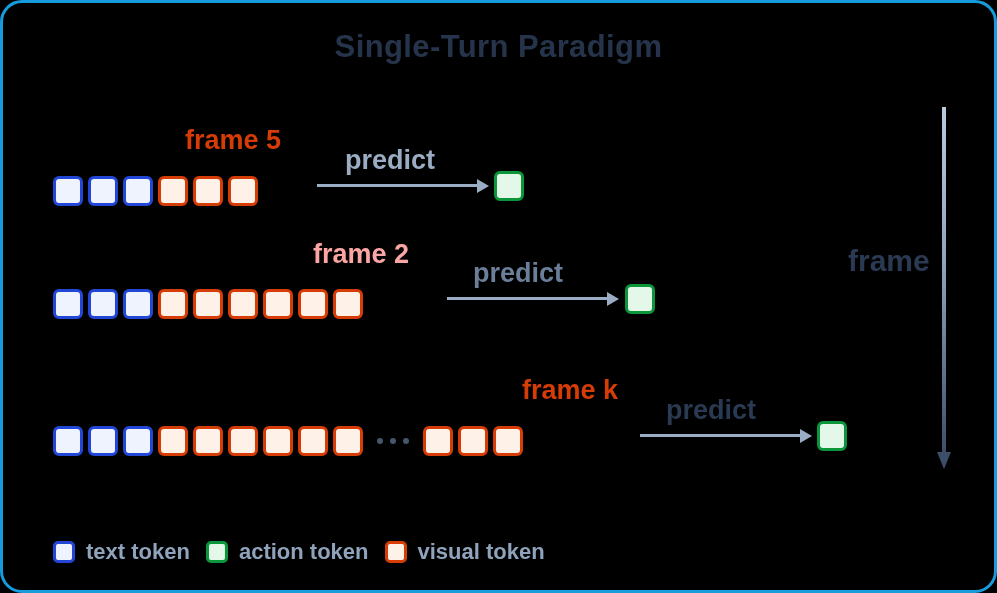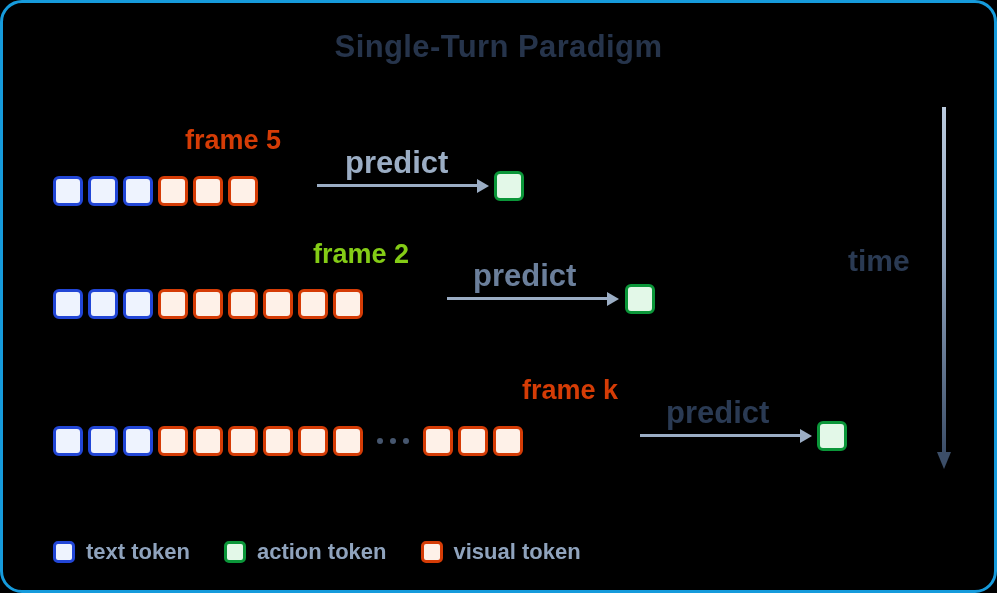--- a/index.html
+++ b/index.html
@@ -76,21 +76,21 @@
     position: absolute;
     font-size: 27px;
     font-weight: bold;
     color: #D53C06;
     white-space: nowrap;
   }
 
   
   .predict-label {
     position: absolute;
-    font-size: 31px;
+    font-size: 27px;
     font-weight: bold;
     white-space: nowrap;
   }
   .arrow {
     position: absolute;
     height: 14px;
   }
   .arrow .shaft {
     position: absolute;
     left: 0;
@@ -144,21 +144,21 @@
     color: #2A3A53;
   }
 
   
   #legend {
     position: absolute;
     left: 50px;
     top: 536px;
     display: flex;
     align-items: center;
-    gap: 34px;
+    gap: 16px;
   }
   .legend-item {
     display: flex;
     align-items: center;
     gap: 11px;
   }
   .legend-swatch {
     width: 22px;
     height: 22px;
     box-sizing: border-box;
@@ -190,21 +190,21 @@
         <div class="token visual"></div>
         <div class="token visual"></div>
         <div class="token visual"></div>
       </div>
       <div class="predict-label" style="left: 342px; top: 142px; color: rgb(155, 173, 196);">predict</div>
       <div class="arrow" style="left: 314px; top: 176px; width: 172px;">
         <div class="shaft" style="background: rgb(155, 173, 196);"></div>
         <div class="head" style="border-left-color: rgb(155, 173, 196);"></div>
       </div>
       <div class="token action" style="position: absolute; left: 491px; top: 168px;"></div>
-      <div class="frame-label" style="left: 310px; top: 236px; color: #84cc16;">frame 2</div>
+      <div class="frame-label" style="left: 310px; top: 236px; color: #fca5a5;">frame 2</div>
       <div class="token-strip" style="left: 50px; top: 281px;">
         <div class="token text"></div>
         <div class="token text"></div>
         <div class="token text"></div>
         <div class="token visual"></div>
         <div class="token visual"></div>
         <div class="token visual"></div>
         <div class="token visual"></div>
         <div class="token visual"></div>
         <div class="token visual"></div>
@@ -240,21 +240,21 @@
         <div class="shaft" style="background: rgb(155, 173, 196);"></div>
         <div class="head" style="border-left-color: rgb(155, 173, 196);"></div>
       </div>
       <div class="token action" style="position: absolute; left: 814px; top: 418px;"></div>
     </div>
 
   <div id="time-axis">
     <div class="t-shaft"></div>
     <div class="t-head"></div>
   </div>
-  <div id="time-text">time</div>
+  <div id="time-text">frame</div>
 
   <div id="legend">
       <div class="legend-item">
         <div class="legend-swatch text"></div>
         <div class="legend-label" style="color: rgb(143, 163, 189);">text token</div>
       </div>
       <div class="legend-item">
         <div class="legend-swatch action"></div>
         <div class="legend-label" style="color: rgb(143, 163, 189);">action token</div>
       </div>

